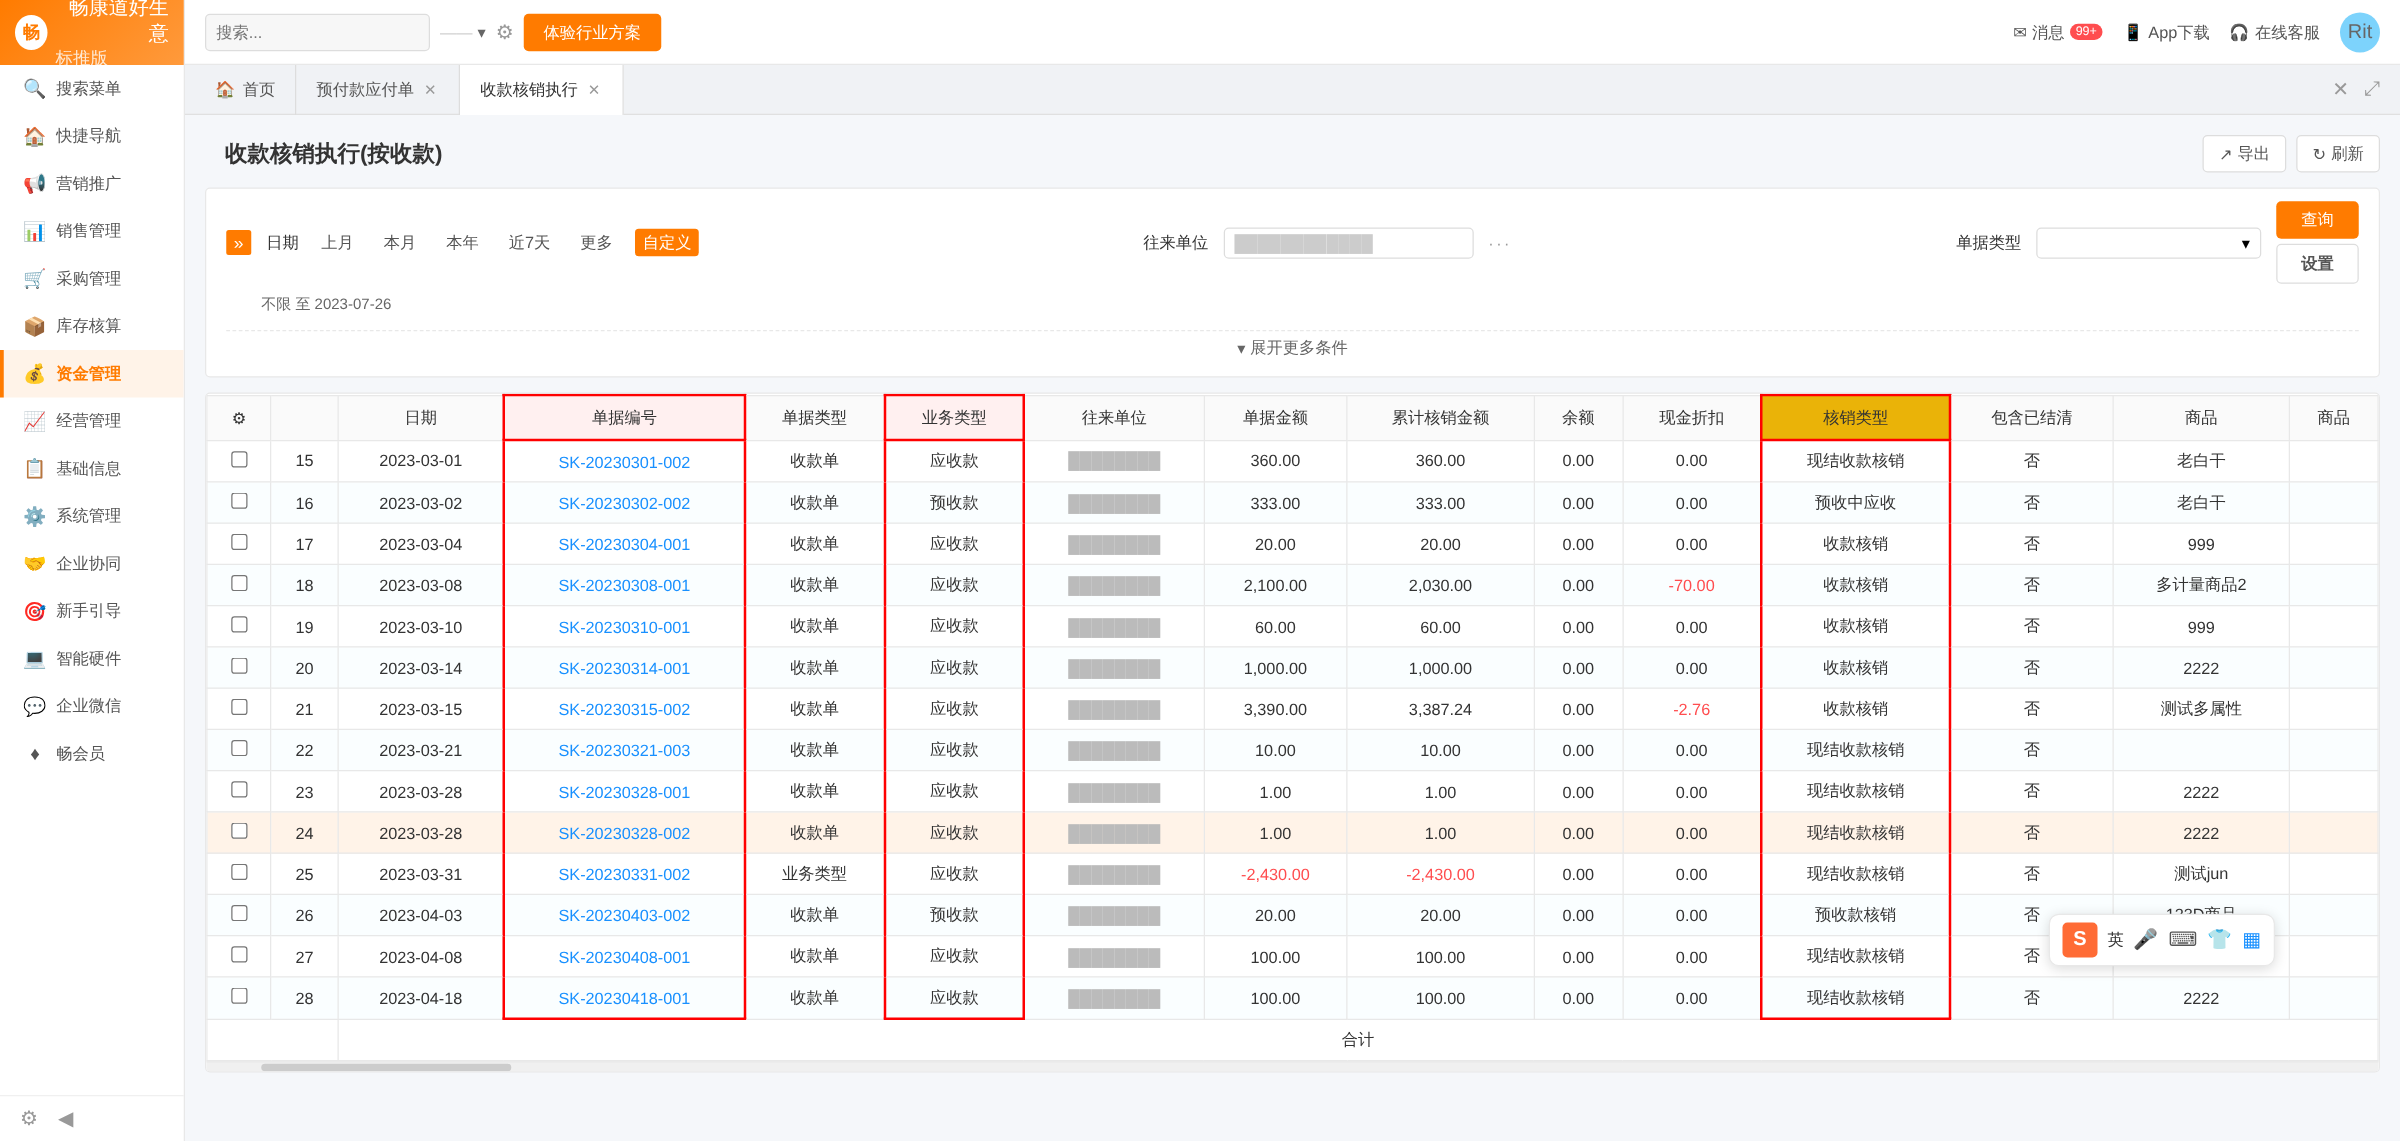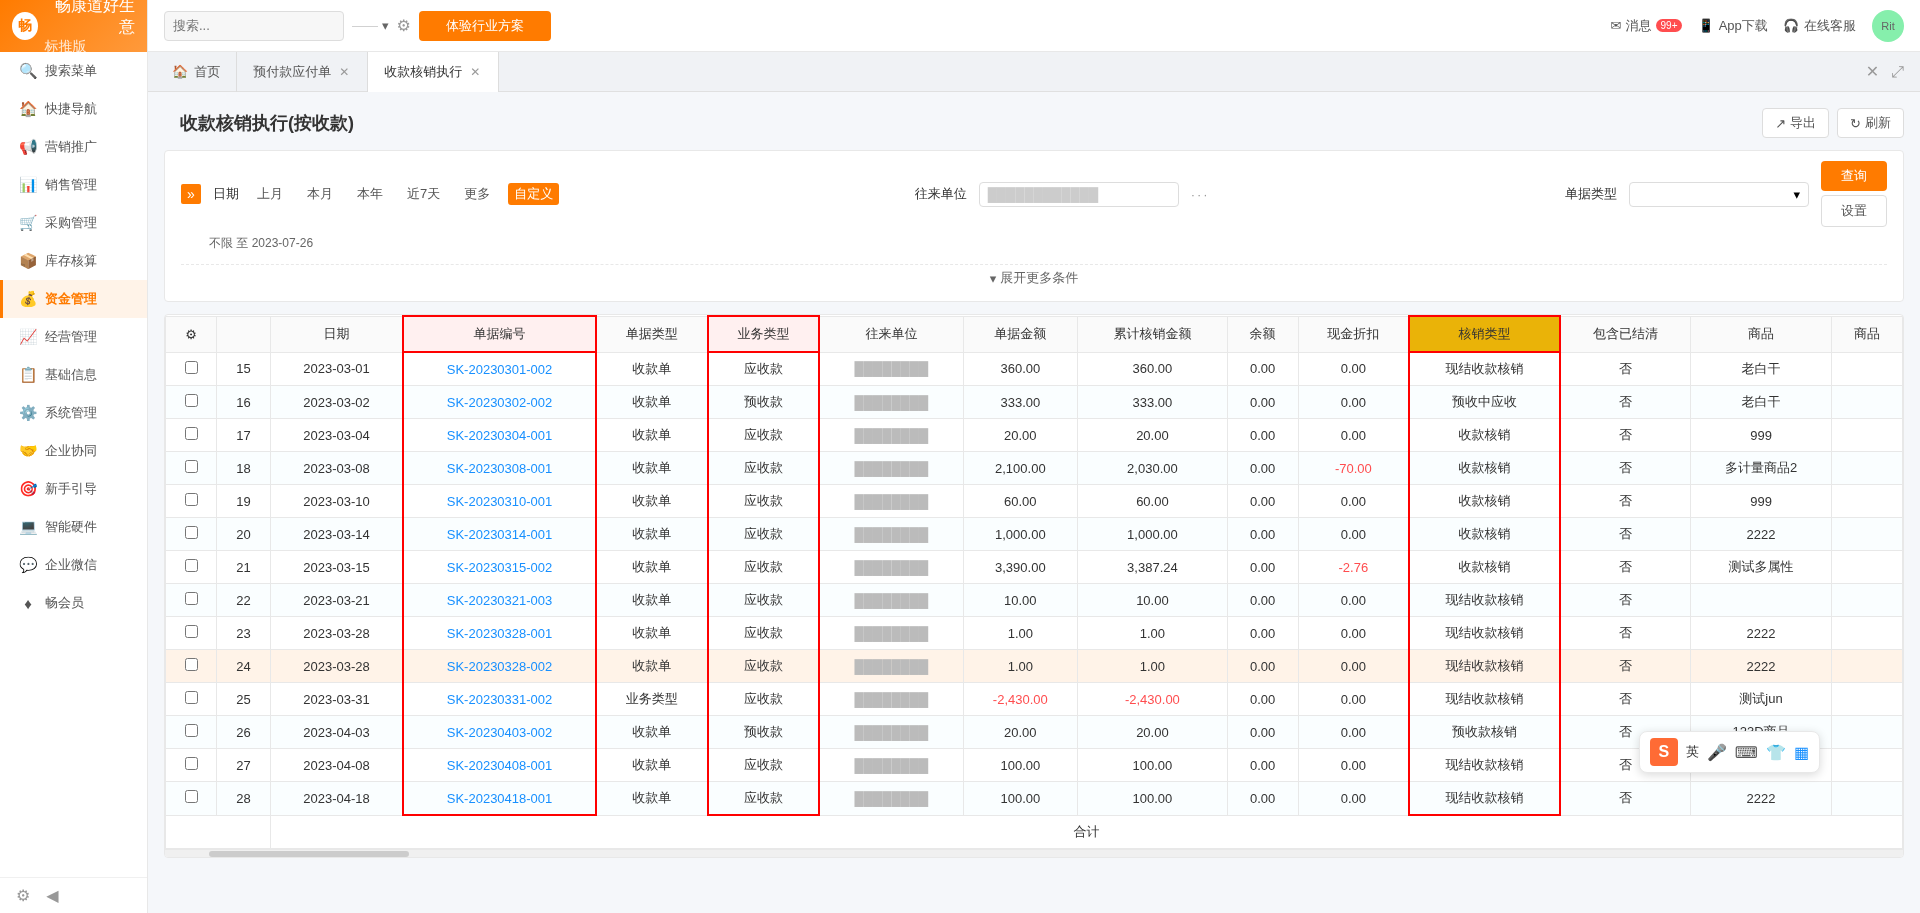--- a/index.html
+++ b/index.html
@@ -71,21 +71,21 @@
       color: #999;
     }
     .topbar-dropdown { 
       display: flex; align-items: center; gap: 4px;
       color: #666; cursor: pointer; font-size: 12px;
     }
     .topbar-gear { color: #999; cursor: pointer; font-size: 16px; }
     .btn-orange {
       background: #ff7b00; color: white;
       border: none; border-radius: 4px;
-      padding: 6px 27px; cursor: pointer;
+      padding: 6px 16px; cursor: pointer;
       font-size: 13px;
     }
     .topbar-right { display: flex; align-items: center; gap: 16px; }
     .topbar-msg { display: flex; align-items: center; gap: 4px; color: #555; cursor: pointer; position: relative; }
     .badge { background: #ff4d4f; color: white; border-radius: 10px; padding: 1px 5px; font-size: 10px; }
     .topbar-app, .topbar-service { display: flex; align-items: center; gap: 4px; color: #555; cursor: pointer; font-size: 12px; }
     .topbar-avatar { width: 28px; height: 28px; background: #ddd; border-radius: 50%; }
 
     
     .tabbar {
@@ -166,21 +166,21 @@
       display: flex; align-items: center; justify-content: center;
       color: #666; cursor: pointer; font-size: 13px; gap: 4px;
       padding: 4px 0; border-top: 1px dashed #e8e8e8; margin-top: 4px;
     }
     .btn-query {
       background: #ff7b00; color: white; border: none; border-radius: 4px;
       padding: 6px 20px; cursor: pointer; font-size: 13px;
     }
     .btn-settings {
       border: 1px solid #ddd; background: white; border-radius: 4px;
-      padding: 6px 16px; cursor: pointer; color: #555; font-size: 13px;
+      padding: 6px 16px; cursor: pointer; color: #555; font-size: 13px; font-weight: bold;
     }
     .filter-actions { display: flex; flex-direction: column; gap: 4px; margin-left: auto; }
     .select-input {
       border: 1px solid #ddd; border-radius: 4px; padding: 4px 8px;
       min-width: 160px; display: flex; align-items: center; justify-content: space-between;
       cursor: pointer; background: white;
     }
 
     
     .table-container {
@@ -318,21 +318,21 @@
         <span class="badge">99+</span>
       </div>
       <div class="topbar-app">
         <span>📱</span>
         <span>App下载</span>
       </div>
       <div class="topbar-service">
         <span>🎧</span>
         <span>在线客服</span>
       </div>
-      <div class="topbar-avatar" style="background:#86efac;display:flex;align-items:center;justify-content:center;font-size:11px;color:#666;border-radius:50%;width:32px;height:32px;">Rit</div>
+      <div class="topbar-avatar" style="background:#7dd3fc;display:flex;align-items:center;justify-content:center;font-size:16px;color:#666;border-radius:50%;width:32px;height:32px;">Rit</div>
     </div>
   </div>
 
   <div class="tabbar">
     <div class="tab tab-home">
       <span>🏠</span>
       <span>首页</span>
     </div>
     <div class="tab">
       <span>预付款应付单</span>

